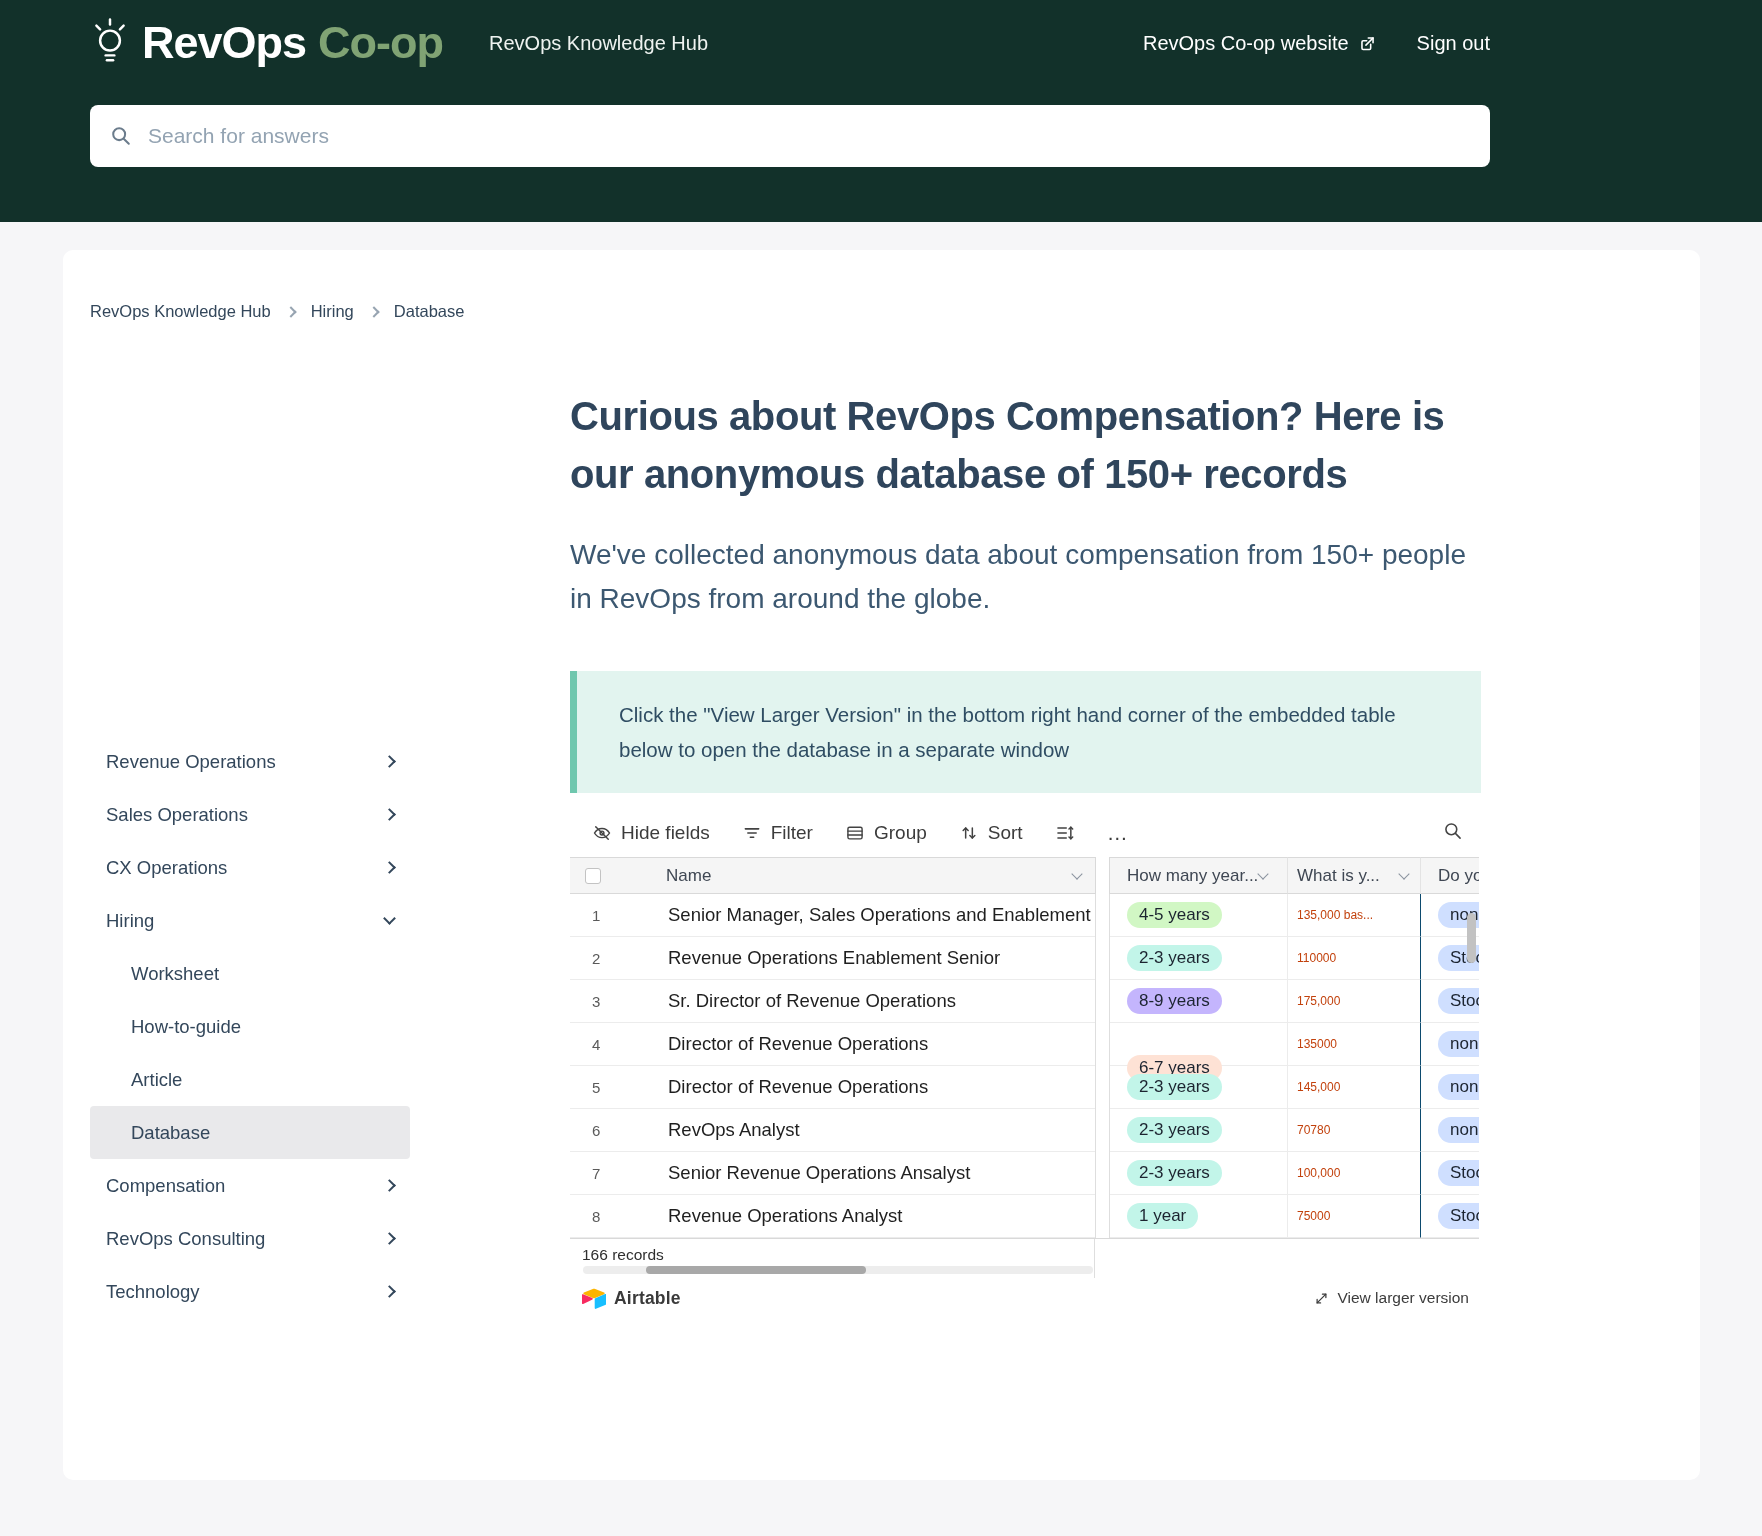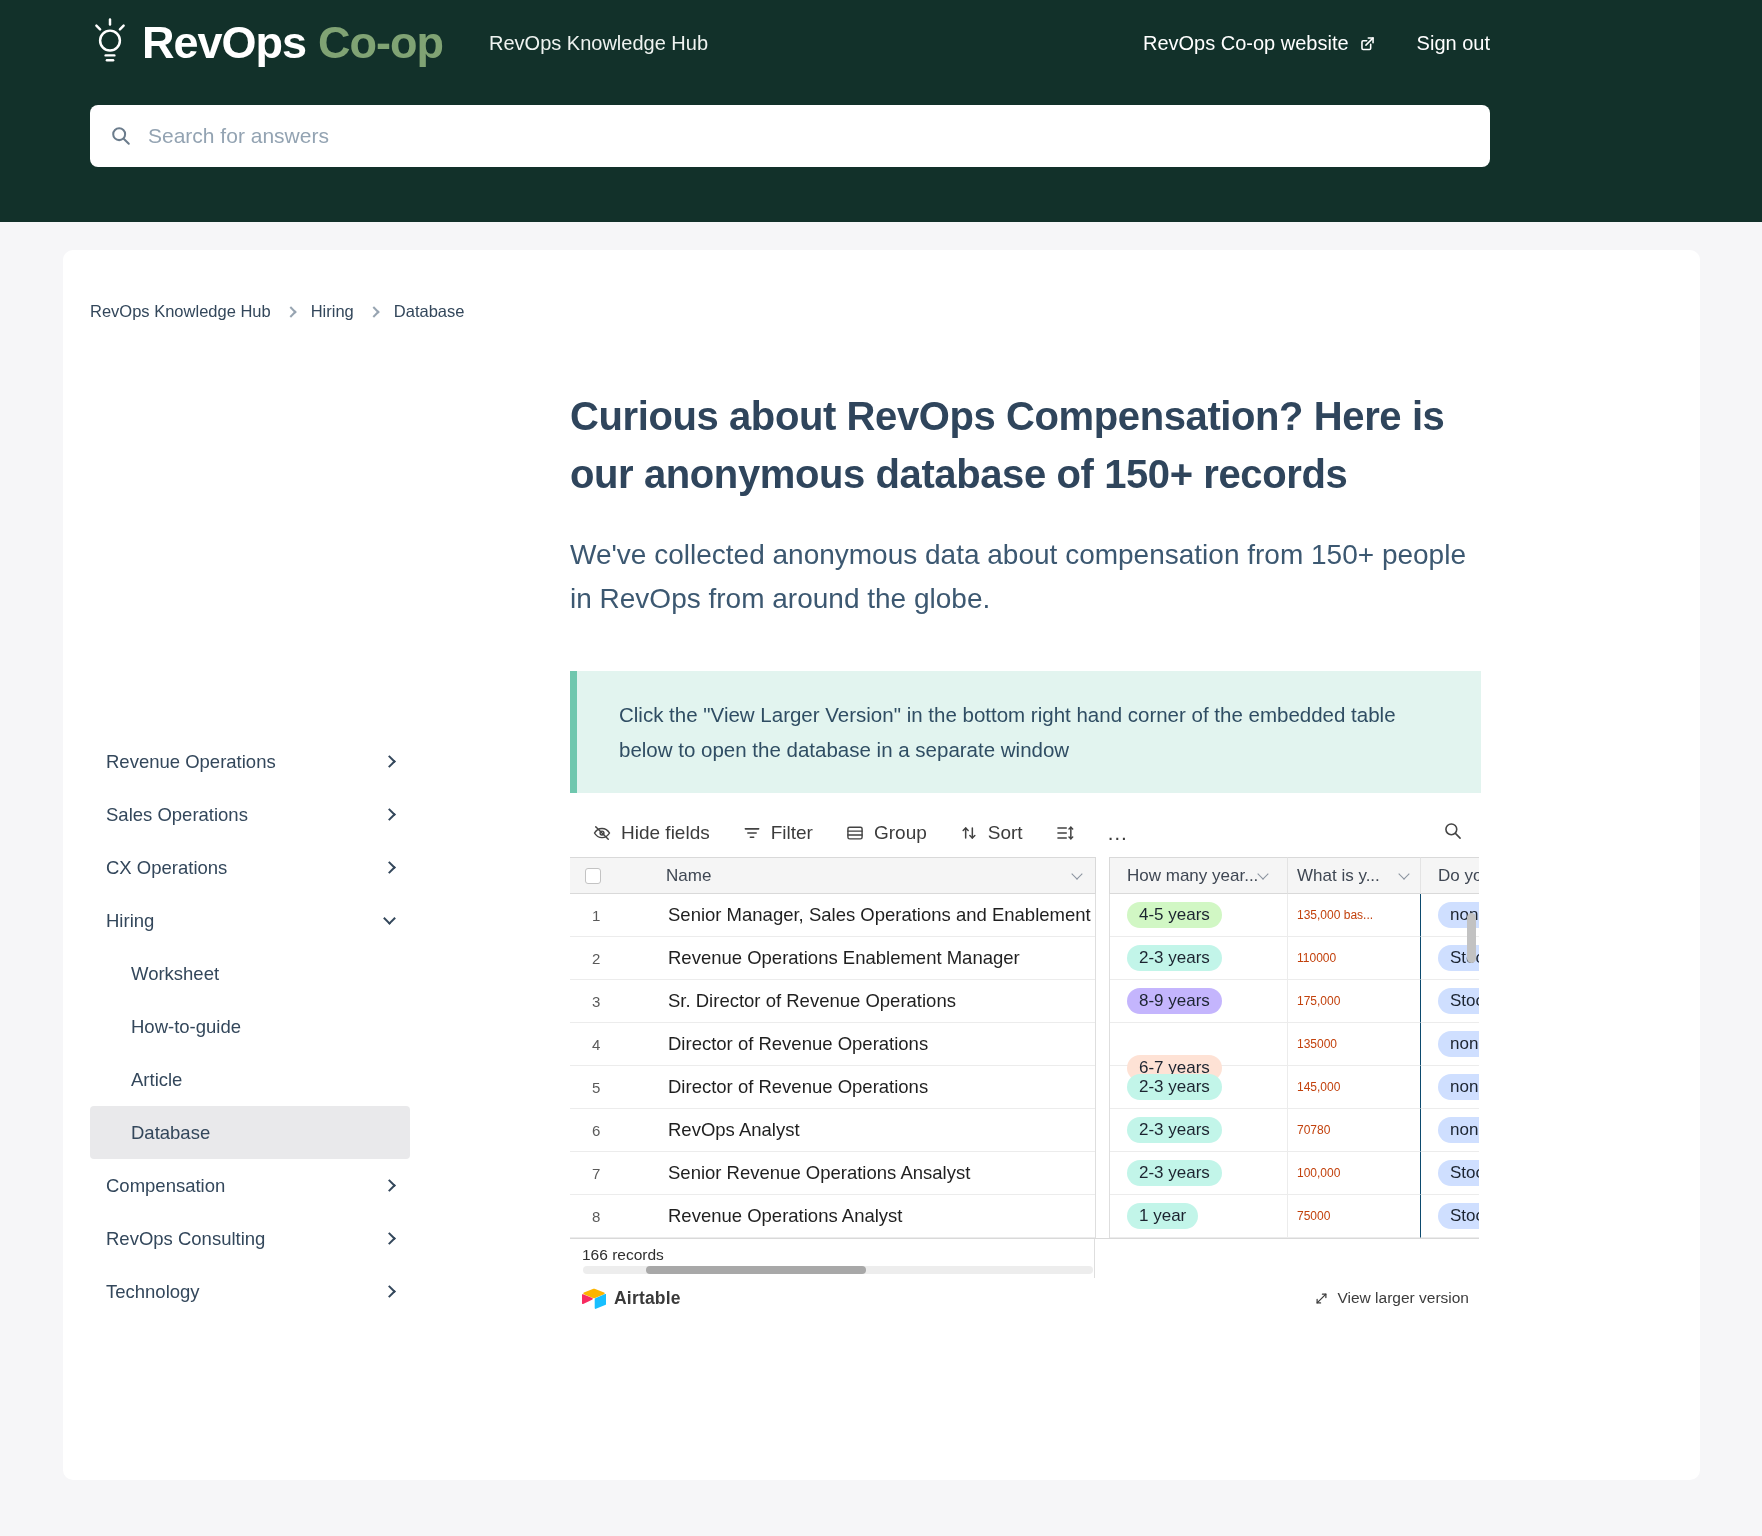--- a/index.html
+++ b/index.html
@@ -290,21 +290,21 @@
                   <span class="pill" style="background-color: rgb(209, 247, 196);">4-5 years</span>
                 </div>
               <div class="c-salary">135,000 bas...</div>
               <div class="c-equity">
                   <span class="pill" style="background-color: rgb(207, 223, 255);">none</span>
                 </div>
             </div>
 
             <div class="trow">
               <div class="c-num">2</div>
-              <div class="c-name">Revenue Operations Enablement Manager</div>
+              <div class="c-name">Revenue Operations Enablement Senior</div>
               <div class="c-gap"></div>
               <div class="c-years">
                   <span class="pill" style="background-color: rgb(194, 245, 233);">2-3 years</span>
                 </div>
               <div class="c-salary">110000</div>
               <div class="c-equity">
                   <span class="pill" style="background-color: rgb(207, 223, 255);">Stock</span>
                 </div>
             </div>
 

